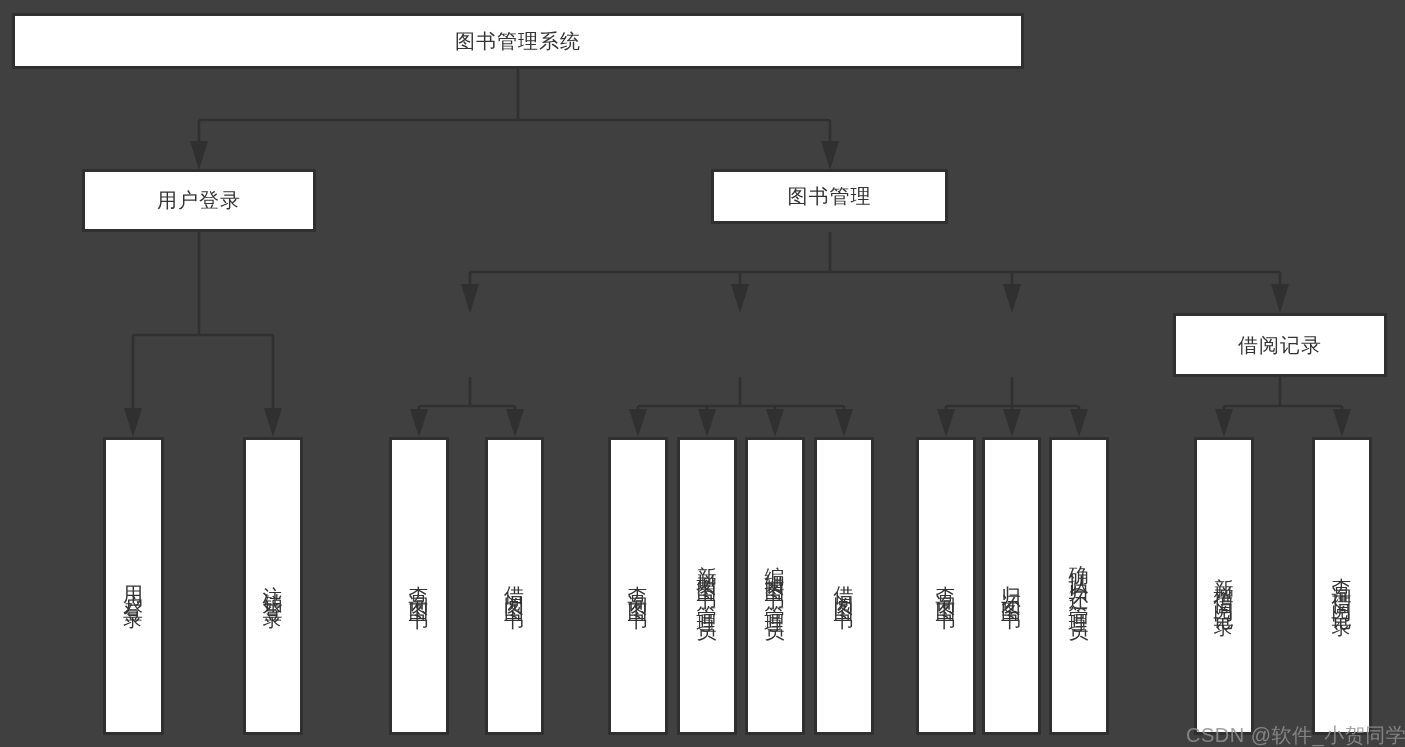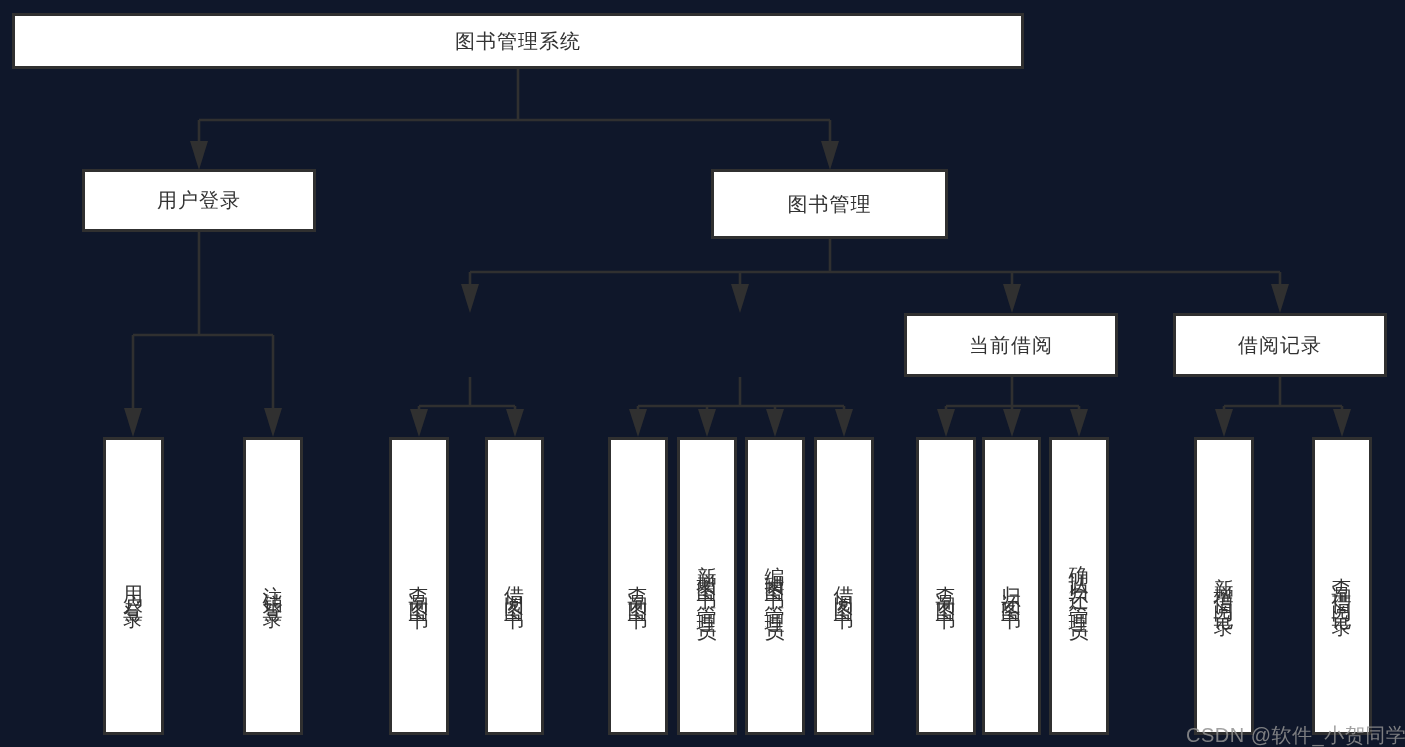--- a/index.html
+++ b/index.html
@@ -1,19 +1,19 @@
 <!DOCTYPE html>
 <html><head>
 <meta charset="utf-8">
 <style>
   html,body{margin:0;padding:0;background:#ffffff;}
   #stage{
     position:relative;
     width:1405px;height:747px;
-    background:#0f172a;
+    background:#404040;
     font-family:"Liberation Sans", sans-serif;
     overflow:hidden;
   }
   #connectors{position:absolute;left:0;top:0;z-index:1;}
   .box{
     position:absolute;
     box-sizing:border-box;
     border:3px solid #303030;
     background:#ffffff;
     display:flex;
@@ -87,27 +87,24 @@
     </g>
   </svg>
 
   <div class="box" style="left:12px;top:13px;width:1012px;height:56px">
     <span class="h-label">图书管理系统</span>
   </div>
 
   <div class="box" style="left:82px;top:169px;width:234px;height:63px">
     <span class="h-label">用户登录</span>
   </div>
-  <div class="box" style="left:711px;top:169px;width:237px;height:70px">
+  <div class="box" style="left:711px;top:169px;width:237px;height:55px">
     <span class="h-label">图书管理</span>
   </div>
 
-  <div class="box" style="left:904px;top:313px;width:214px;height:64px">
-    <span class="h-label">当前借阅</span>
-  </div>
   <div class="box" style="left:1173px;top:313px;width:214px;height:64px">
     <span class="h-label">借阅记录</span>
   </div>
 
   <div class="box v" style="left:103px;top:437px;width:61px;height:298px">
     <span class="vtext">用户登录</span>
   </div>
   <div class="box v" style="left:243px;top:437px;width:60px;height:298px">
     <span class="vtext">注销登录</span>
   </div>

